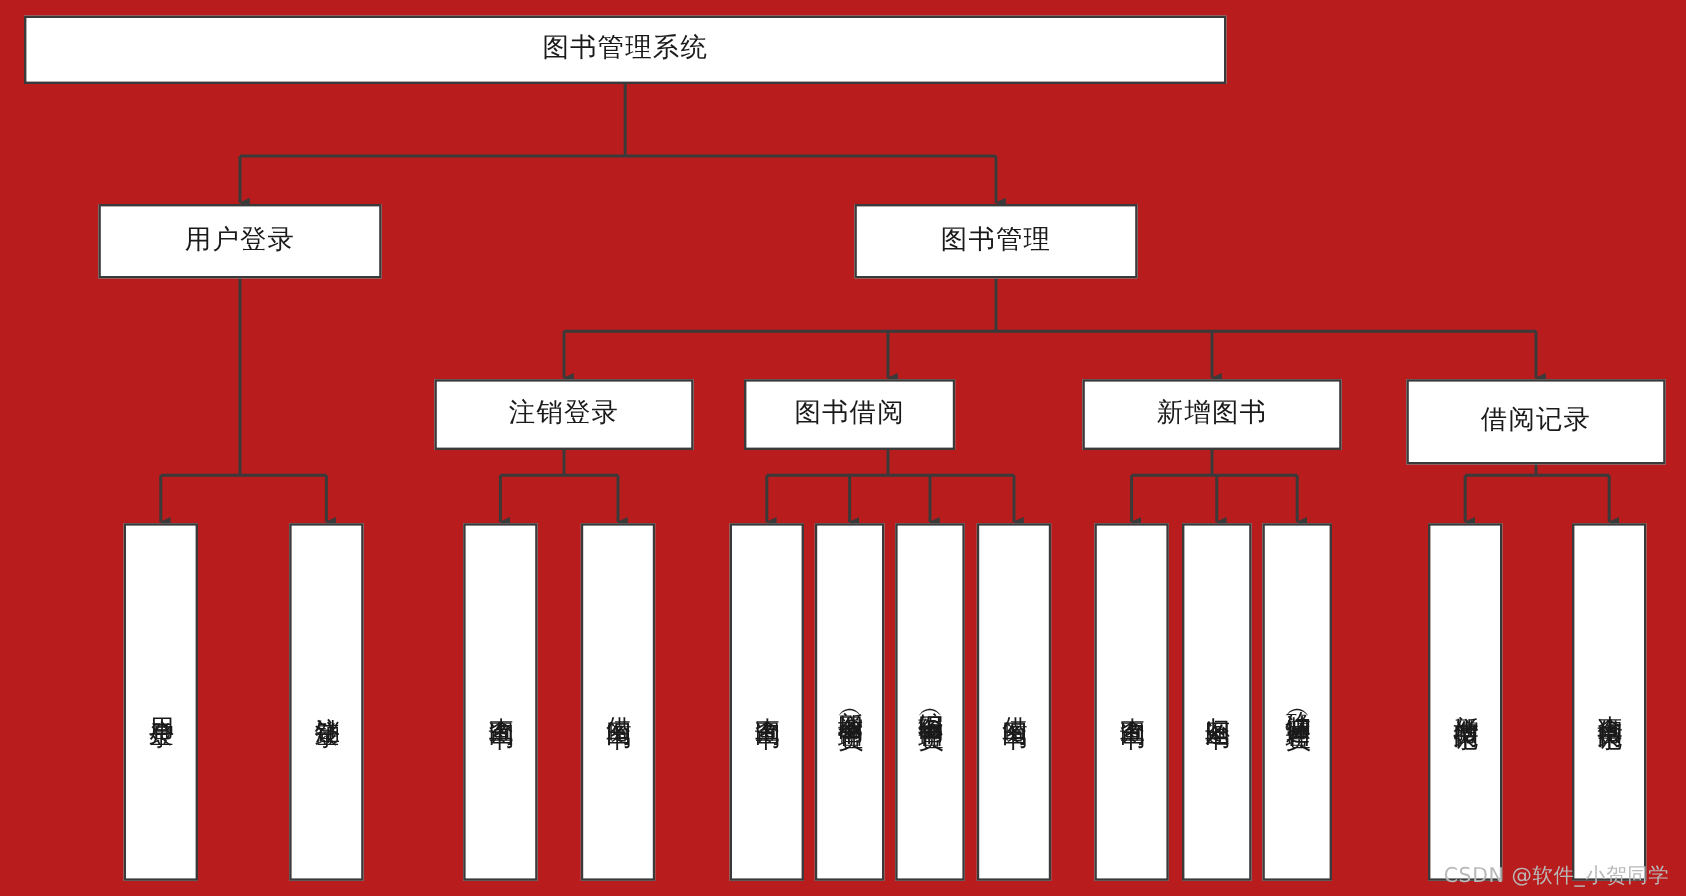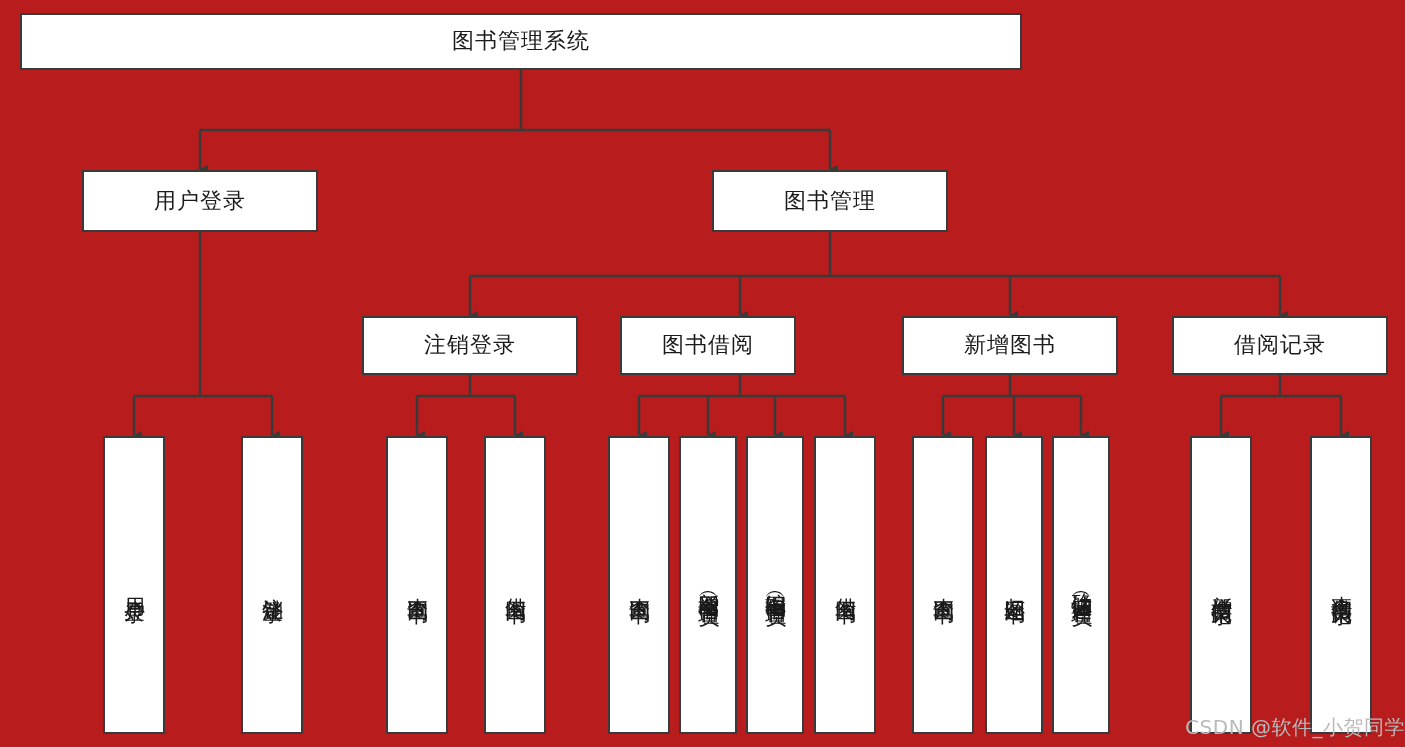--- a/index.html
+++ b/index.html
@@ -53,23 +53,23 @@
   }
   .node-label {
     display: block;
   }
   .node-box.vert .node-label {
     writing-mode: vertical-rl;
     text-orientation: upright;
   }
   #watermark {
     position: absolute;
-    right: 0;
+    right: 14px;
     bottom: 6px;
-    font-size: 20px;
+    font-size: 17px;
     color: #b9b9b9;
     letter-spacing: 0.5px;
     white-space: nowrap;
     user-select: none;
   }
 </style>
 </head>
 <body>
 
 <div id="diagram-root">
@@ -129,21 +129,21 @@
       </div>
       <div class="node-box horiz" style="left: 362px; top: 316px; width: 216px; height: 59px;">
         <span class="node-label">注销登录</span>
       </div>
       <div class="node-box horiz" style="left: 608px; top: 316px; width: 176px; height: 59px; margin-left: 12px;">
         <span class="node-label">图书借阅</span>
       </div>
       <div class="node-box horiz" style="left: 902px; top: 316px; width: 216px; height: 59px;">
         <span class="node-label">新增图书</span>
       </div>
-      <div class="node-box horiz" style="left: 1172px; top: 316px; width: 216px; height: 59px;">
+      <div class="node-box horiz" style="left: 1172px; top: 316px; width: 216px; height: 71px;">
         <span class="node-label">借阅记录</span>
       </div>
       <div class="node-box vert" style="left: 103px; top: 436px; width: 62px; height: 298px;">
         <span class="node-label">用户登录</span>
       </div>
       <div class="node-box vert" style="left: 241px; top: 436px; width: 62px; height: 298px;">
         <span class="node-label">注销登录</span>
       </div>
       <div class="node-box vert" style="left: 386px; top: 436px; width: 62px; height: 298px;">
         <span class="node-label">查询图书</span>

